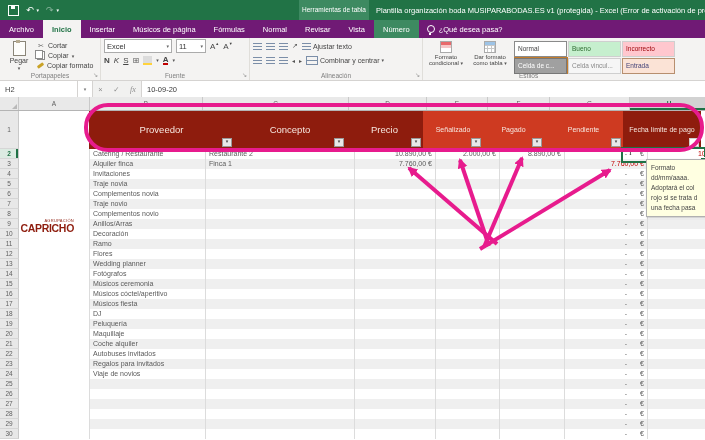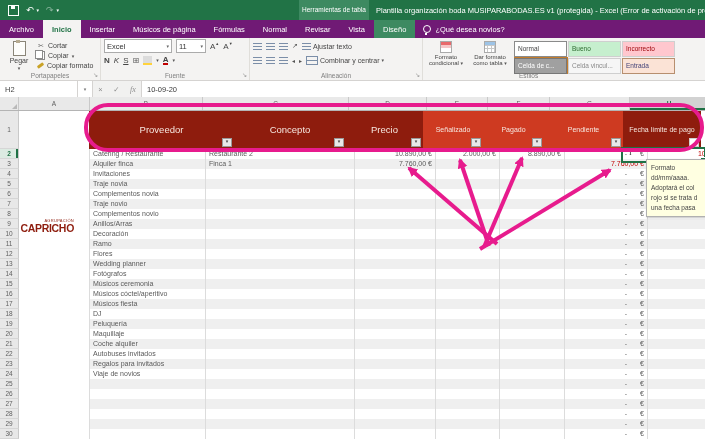--- a/index.html
+++ b/index.html
@@ -156,25 +156,25 @@
 <div class="tabrow">
   <div style="display:flex">
       <div class="tab file">Archivo</div>
       <div class="tab active">Inicio</div>
       <div class="tab">Insertar</div>
       <div class="tab">Músicos de página</div>
       <div class="tab">Fórmulas</div>
       <div class="tab">Normal</div>
       <div class="tab">Revisar</div>
       <div class="tab">Vista</div>
-      <div class="tab contextual">Diseño</div>
+      <div class="tab contextual">Número</div>
     </div>
   <div class="tellme">
     <span class="bulb"></span>
-    <span>¿Qué desea novios?</span>
+    <span>¿Qué desea pasa?</span>
   </div>
 </div>
 
 <div class="ribbon">
 
   <div class="rgroup" style="width:100px">
     <div class="rbody">
       <div class="bigbtn">
         <span class="clipicon"></span>
         <span>Pegar</span>

